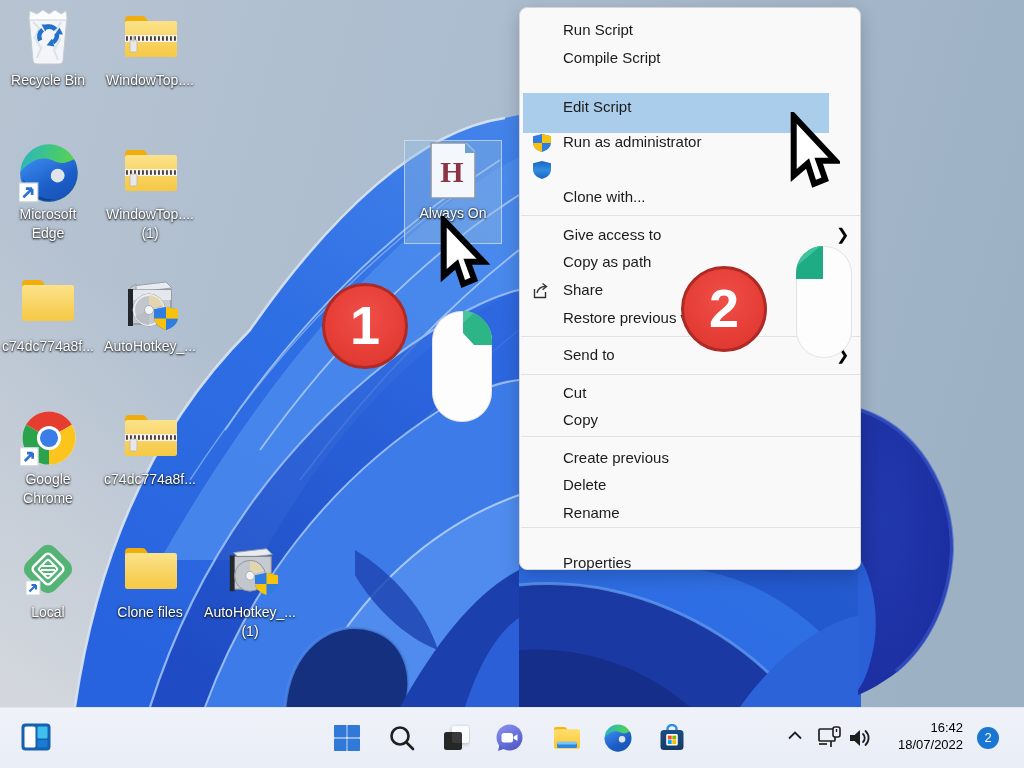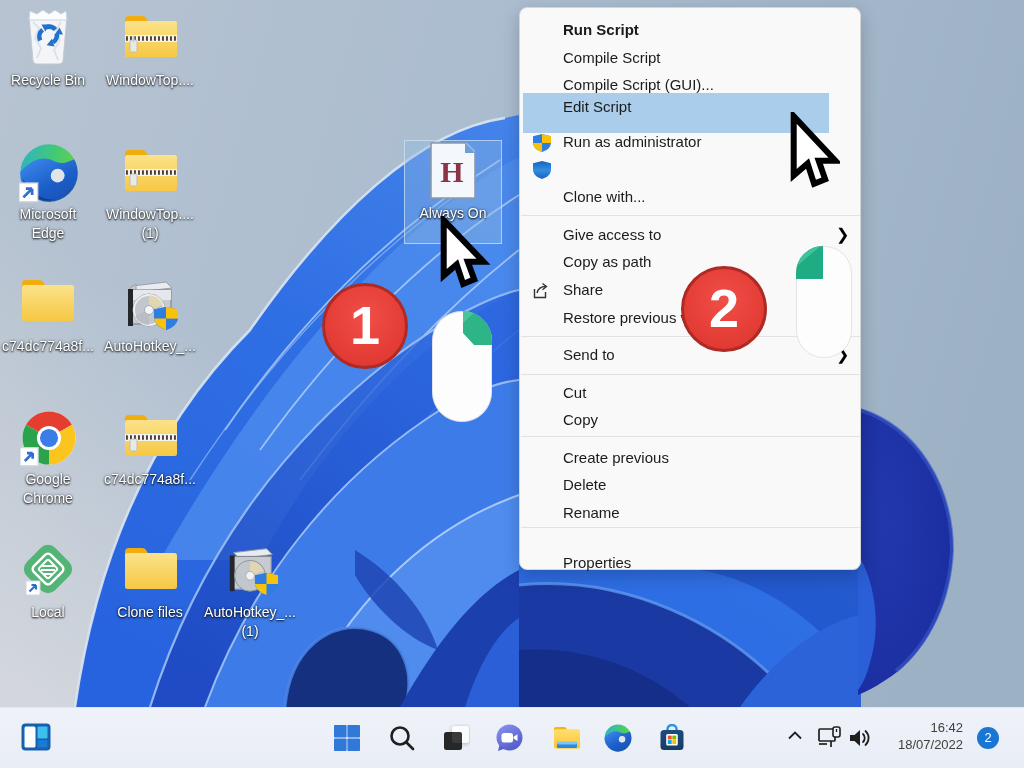--- a/index.html
+++ b/index.html
@@ -16,21 +16,21 @@
   .mi{position:absolute;left:43px;font-size:15px;color:#1b1b1b;white-space:nowrap;}
   .sep{position:absolute;left:1px;width:339px;height:1px;background:#e2e2e2;}
   .chev{position:absolute;left:316px;width:10px;height:12px;}
   #hl{position:absolute;left:3px;top:85px;width:306px;height:40px;background:#a9cdeb;}
   .micon{position:absolute;left:12px;width:20px;height:20px;}
   
   #taskbar{position:absolute;left:0;top:707px;width:1024px;height:61px;
            background:linear-gradient(#eff2f9,#e9edf5);border-top:1px solid #e2e6ee;box-sizing:border-box;}
   .tbi{position:absolute;top:724px;width:28px;height:28px;}
   #clock{position:absolute;top:719px;left:898px;width:65px;text-align:right;font-size:13px;
-         color:#404040;line-height:17px;}
+         color:#000000;line-height:17px;}
   #badge{position:absolute;left:977px;top:727px;width:22px;height:22px;border-radius:50%;
          background:#1976d2;color:#fff;font-size:13px;text-align:center;line-height:22px;}
   
   .redc{position:absolute;width:86px;height:86px;border-radius:50%;
         background:radial-gradient(circle at 50% 38%,#ef4f48 0%,#e63f38 55%,#da342e 100%);
         border:3px solid #ad2a25;box-sizing:border-box;color:#fff;font-weight:bold;
         font-size:54px;text-align:center;line-height:78px;}
   
   .mousep{position:absolute;}
 </style>
@@ -279,23 +279,22 @@
 <svg class="abs" style="left:430px;top:142px" width="46" height="57" viewBox="0 0 46 57">
   <path d="M1 1 L35 1 L45 11 L45 56 L1 56 Z" fill="#f4f8fc" stroke="#8d99a8" stroke-width="1.6"></path>
   <path d="M35 1 L35 11 L45 11 Z" fill="#6b9fd8"></path>
     <path d="M35 1 L45 11 L45 8.5 L37.5 1 Z" fill="#a3c4ea" opacity="0.7"></path>
   <text x="22" y="40" font-size="30" font-weight="bold" fill="#8c3344" text-anchor="middle" font-family="Liberation Serif,serif">H</text>
 </svg>
 <div class="dlabel" style="left:398px;top:204px;text-shadow:0 1px 2px rgba(0,0,0,.95),0 0 3px rgba(0,0,0,.6)">Always On</div>
 
 <div id="menu">
   <div id="hl"></div>
-  <div class="mi" style="top:8px;height:28px;line-height:28px;font-weight:bold">Run Script</div>
+  <div class="mi" style="top:8px;height:28px;line-height:28px;font-weight:normal">Run Script</div>
   <div class="mi" style="top:36px;height:28px;line-height:28px">Compile Script</div>
-  <div class="mi" style="top:63px;height:28px;line-height:28px">Compile Script (GUI)...</div>
   <div class="mi" style="top:85px;height:28px;line-height:28px">Edit Script</div>
   <div class="mi" style="top:120px;height:28px;line-height:28px">Run as administrator</div>
   <div class="mi" style="top:175px;height:28px;line-height:28px">Clone with...</div>
   <div class="sep" style="top:207px"></div>
   <div class="mi" style="top:213px;height:28px;line-height:28px">Give access to</div>
   <div class="chev" style="top:213px;height:28px;line-height:28px">❯</div>
   <div class="mi" style="top:240px;height:28px;line-height:28px">Copy as path</div>
   <div class="mi" style="top:268px;height:28px;line-height:28px">Share</div>
   <div class="mi" style="top:296px;height:28px;line-height:28px">Restore previous versions</div>
   <div class="sep" style="top:328px"></div>

